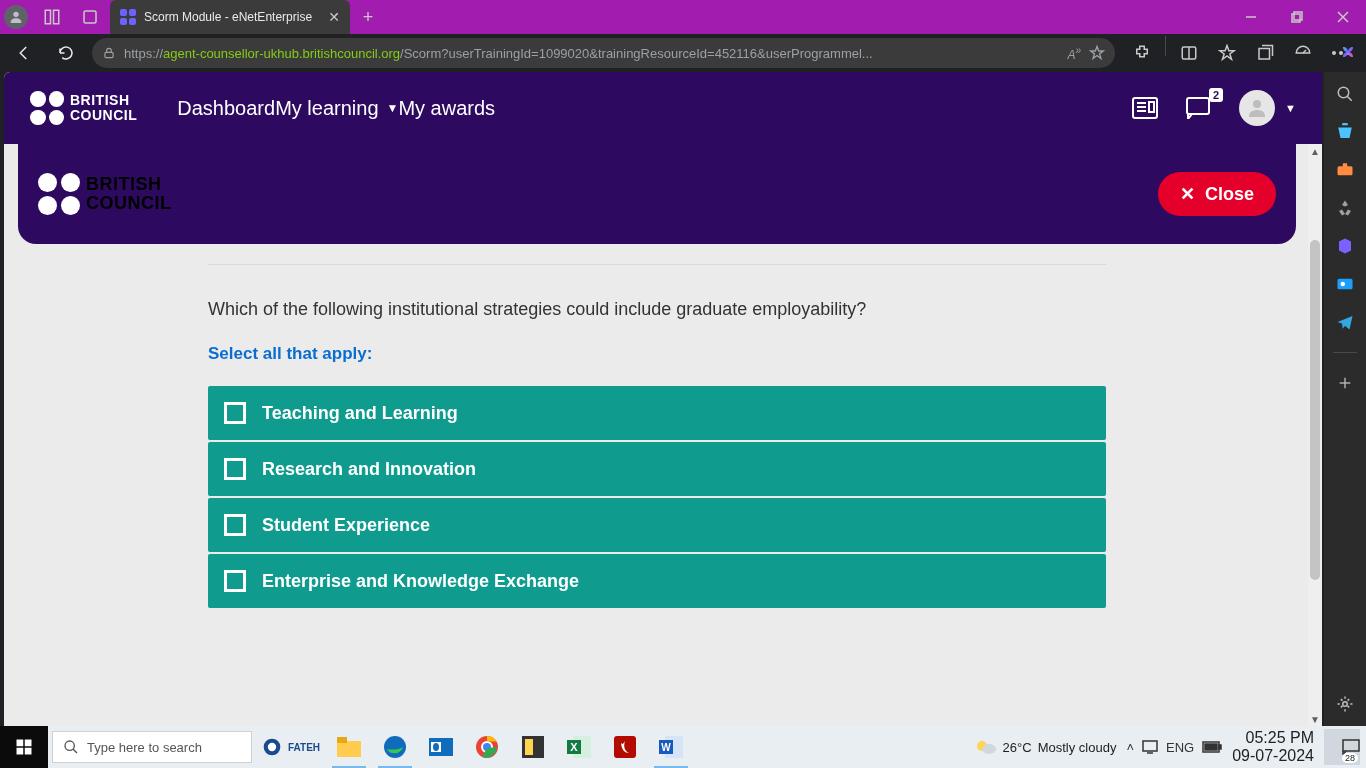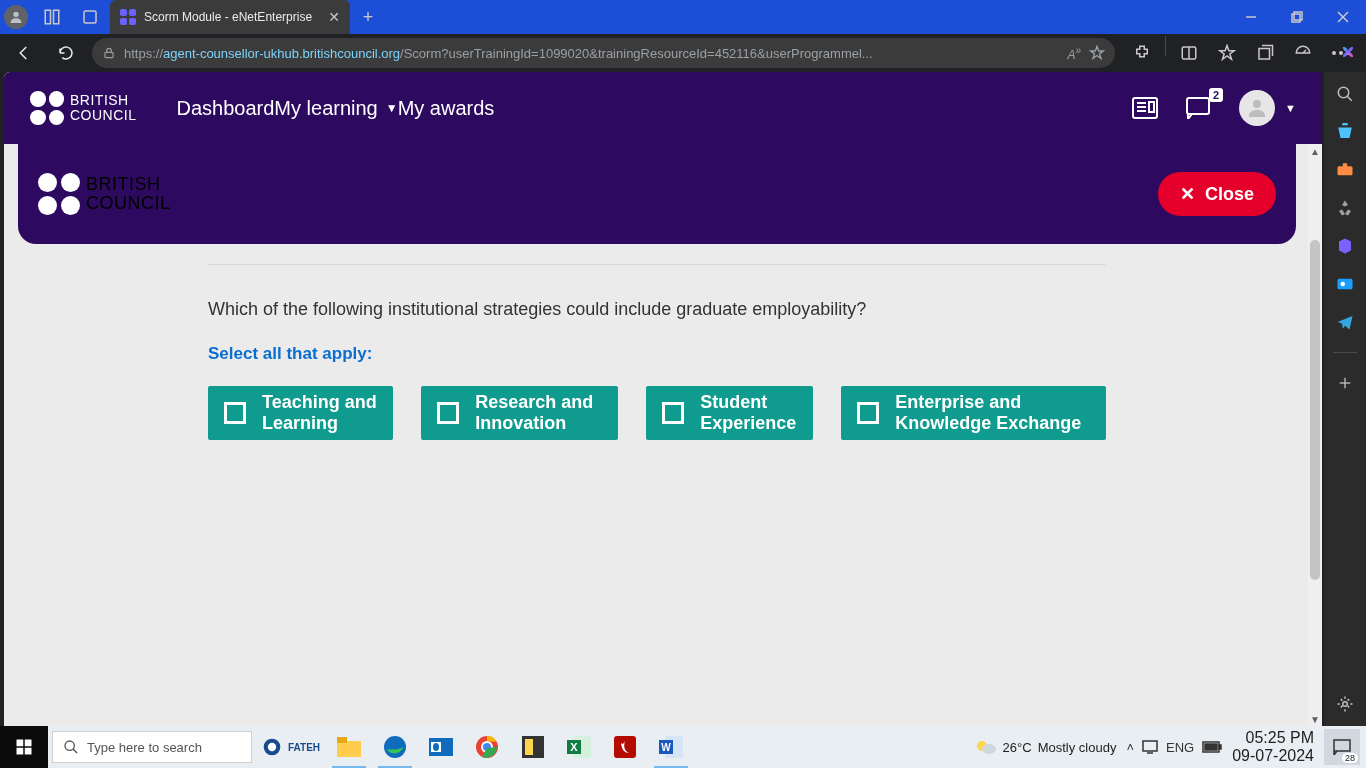--- a/index.html
+++ b/index.html
@@ -1,38 +1,38 @@
 <!DOCTYPE html>
 <html><head>
 <meta charset="utf-8">
 <style>
 * { margin: 0; padding: 0; box-sizing: border-box; font-family: "Segoe UI", Arial, sans-serif; }
 html, body { width: 1366px; height: 768px; overflow: hidden; background: #202124; }
 
 
-.titlebar { height: 34px; background: #1d4ed8; display: flex; align-items: center; }
+.titlebar { height: 34px; background: #a21caf; display: flex; align-items: center; }
 .titlebar .left-icons { display: flex; align-items: center; gap: 10px; padding: 0 6px 0 4px; }
 .avatar-circle { width: 24px; height: 24px; border-radius: 50%; background: #5f6368; display: flex; align-items: center; justify-content: center; }
 .avatar-circle svg { width: 16px; height: 16px; fill: #bdc1c6; }
 .square-icon { width: 28px; height: 28px; display: flex; align-items: center; justify-content: center; color: #c9c9c9; }
 .tab { height: 34px; background: #3b3b3b; display: flex; align-items: center; padding: 0 10px; border-top-left-radius: 6px; border-top-right-radius: 6px; min-width: 240px; gap: 8px; }
 .tab .favicon { width: 16px; height: 16px; display: grid; grid-template-columns: 1fr 1fr; grid-template-rows: 1fr 1fr; gap: 2px; }
 .tab .favicon span { background: #6b63ff; border-radius: 2px; }
 .tab .title { color: #e8eaed; font-size: 12px; white-space: nowrap; overflow: hidden; text-overflow: ellipsis; flex: 1; }
 .tab .close { color: #c9c9c9; font-size: 14px; }
 .newtab { width: 28px; height: 28px; display: flex; align-items: center; justify-content: center; color: #c9c9c9; font-size: 18px; margin-left: 4px; }
 .win-controls { margin-left: auto; display: flex; }
 .win-controls div { width: 46px; height: 34px; display: flex; align-items: center; justify-content: center; color: #c9c9c9; }
 
 .toolbar { height: 38px; background: #202124; display: flex; align-items: center; gap: 10px; padding: 0 8px; }
 .toolbar .nav-btn { width: 32px; height: 32px; display: flex; align-items: center; justify-content: center; color: #c9c9c9; }
 .addressbar { flex: 1; height: 30px; background: #3b3b3b; border-radius: 15px; display: flex; align-items: center; padding: 0 10px; gap: 8px; color: #9aa0a6; font-size: 13px; overflow: hidden; }
 .addressbar .lock { color: #9aa0a6; }
 .addressbar .url { white-space: nowrap; overflow: hidden; text-overflow: ellipsis; flex: 1; }
-.addressbar .url .host { color: #7dd3fc; }
+.addressbar .url .host { color: #84cc16; }
 .toolbar .right-icons { display: flex; gap: 4px; }
 .toolbar .right-icons .ico { width: 34px; height: 34px; display: flex; align-items: center; justify-content: center; color: #c9c9c9; }
 .toolbar .sep { width: 1px; height: 20px; background: #4a4a4a; margin: 0 2px; }
 
 
 .edge-sidebar { position: absolute; right: 0; top: 72px; width: 42px; height: 654px; background: #2b2b2b; display: flex; flex-direction: column; align-items: center; gap: 14px; padding-top: 10px; }
 .edge-sidebar .sico { width: 24px; height: 24px; display: flex; align-items: center; justify-content: center; color: #bdbdbd; position: relative; }
 .edge-sidebar .sico.blue { color: #4cc2ff; }
 .edge-sidebar .sico.orange { color: #ff8c42; }
 .edge-sidebar .sico.gray { color: #a0a0a0; }
@@ -45,21 +45,21 @@
 .copilot svg { width: 24px; height: 24px; }
 
 
 .viewport { position: absolute; left: 4px; top: 72px; width: 1318px; height: 654px; background: #fff; overflow: hidden; border-radius: 6px 0 0 0; }
 
 
 .app-header { height: 72px; background: #2d0a5f; display: flex; align-items: center; padding: 0 26px; gap: 40px; color: #fff; }
 .bc-logo { display: flex; align-items: center; gap: 6px; }
 .bc-dots { display: grid; grid-template-columns: 1fr 1fr; grid-template-rows: 1fr 1fr; gap: 3px; width: 34px; height: 34px; }
 .bc-dots span { background: #fff; border-radius: 50%; }
-.bc-text { font-size: 14px; line-height: 1.05; font-weight: 400; letter-spacing: 0.5px; }
+.bc-text { font-size: 14px; line-height: 1.05; font-weight: 700; letter-spacing: 0.5px; }
 .app-nav { display: flex; font-size: 20px; }
 .app-nav .item { display: flex; align-items: center; gap: 8px; cursor: pointer; }
 .app-nav .chev { font-size: 12px; }
 .app-header .spacer { flex: 1; }
 .app-header .hicons { display: flex; align-items: center; gap: 26px; }
 .hicons .hico { position: relative; width: 28px; height: 24px; display:flex; align-items:center; justify-content:center; }
 .hicons .badge { position: absolute; top: -8px; right: -10px; background: #fff; color: #2d0a5f; font-size: 11px; font-weight: 700; border-radius: 3px; padding: 0 4px; line-height: 14px; }
 .user-menu { display: flex; align-items: center; gap: 10px; }
 .user-avatar { width: 36px; height: 36px; border-radius: 50%; background: #e6e6e6; display:flex; align-items:center; justify-content:center; }
 .user-avatar svg { width: 24px; height: 24px; fill: #bdbdbd; }
@@ -77,38 +77,38 @@
 .module-header { height: 100px; background: #2d0a5f; border-radius: 0 0 18px 18px; display: flex; align-items: center; padding: 0 20px; margin-top:0; }
 .module-header .bc-logo.large .bc-dots { width: 42px; height: 42px; gap:4px; }
 .module-header .bc-logo.large .bc-text { font-size: 18px; }
 .module-header .close-btn { margin-left: auto; background: #e4002b; color: #fff; border: none; border-radius: 24px; height: 44px; padding: 0 22px; display: flex; align-items: center; gap: 10px; font-size: 18px; font-weight: 600; cursor: pointer; }
 
 .quiz { padding: 20px 190px 40px 190px; }
 .quiz .divider { height: 1px; background: #d9d9d9; margin-bottom: 34px; }
 .quiz .question { font-size: 18px; color: #333; margin-bottom: 24px; }
 .quiz .instruction { font-size: 17px; font-weight: 700; color: #0a6ed1; margin-bottom: 22px; }
 
-.options { display: flex; flex-direction: row; gap: 28px; }
+.options { display: flex; flex-direction: column; gap: 2px; }
 .option { background: #0f9b8e; color: #fff; display: flex; align-items: center; height: 54px; padding: 0 16px; gap: 16px; cursor: pointer; border-radius: 2px; }
 .option .cbox { width: 22px; height: 22px; border: 3px solid #fff; flex-shrink: 0; }
 .option .label { font-size: 18px; font-weight: 700; }
 
 
 .taskbar { position: absolute; left: 0; bottom: 0; width: 1366px; height: 42px; background: #e9eef3; display: flex; align-items: center; font-size: 13px; color: #222; }
 .taskbar .start { width: 48px; height: 42px; display:flex; align-items:center; justify-content:center; background:#0b0b0b; }
 .taskbar .start svg { fill:#fff; width:18px; height:18px; }
 .taskbar .search { height: 32px; width: 200px; background: #fff; margin-left: 4px; display:flex; align-items:center; gap:8px; padding:0 10px; border:1px solid #d0d0d0; color:#555; }
 .taskbar .apps { display:flex; margin-left:6px; height:42px; }
 .taskbar .apps .app { width:46px; height:42px; display:flex; align-items:center; justify-content:center; position:relative; }
 .taskbar .apps .app.active::after { content:""; position:absolute; bottom:0; left:6px; right:6px; height:2px; background:#76b9ed; }
 .taskbar .right { margin-left:auto; display:flex; align-items:center; gap:10px; padding-right:6px; }
 .taskbar .weather { display:flex; align-items:center; gap:6px; }
 .taskbar .tray { display:flex; align-items:center; gap:8px; color:#333; }
 .taskbar .clock { text-align:right; line-height:1.15; font-size:16px; }
-.taskbar .notif { width:36px; height:36px; display:flex; align-items:center; justify-content:center; background:#d0d7de; position:relative; }
+.taskbar .notif { width:36px; height:36px; display:flex; align-items:center; justify-content:flex-end; background:#d0d7de; position:relative; }
 .taskbar .notif .count { position:absolute; bottom:2px; right:2px; font-size:9px; background:#fff; border-radius:8px; padding:0 3px; }
 
 svg { display:block; }
 </style>
 </head>
 <body>
 
 <div class="titlebar">
   <div class="left-icons">
     <div class="avatar-circle">

